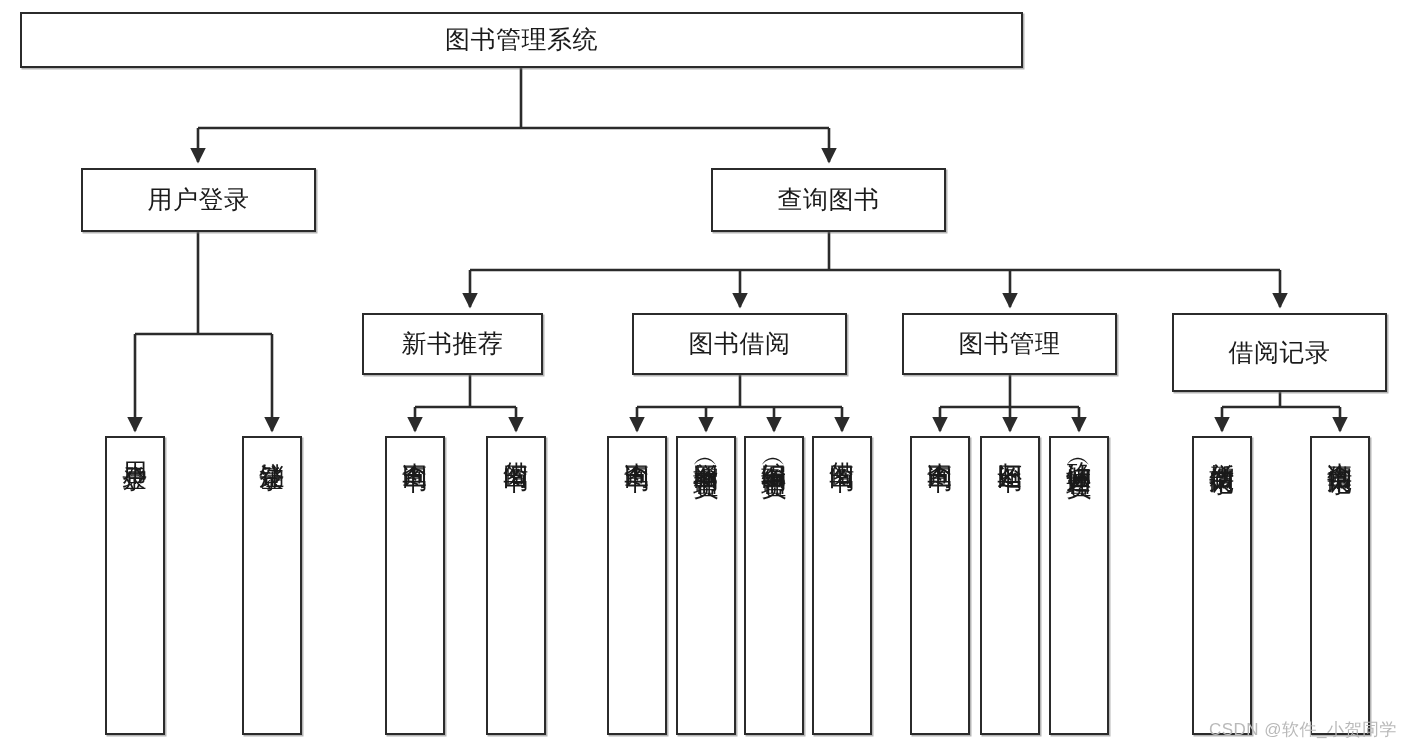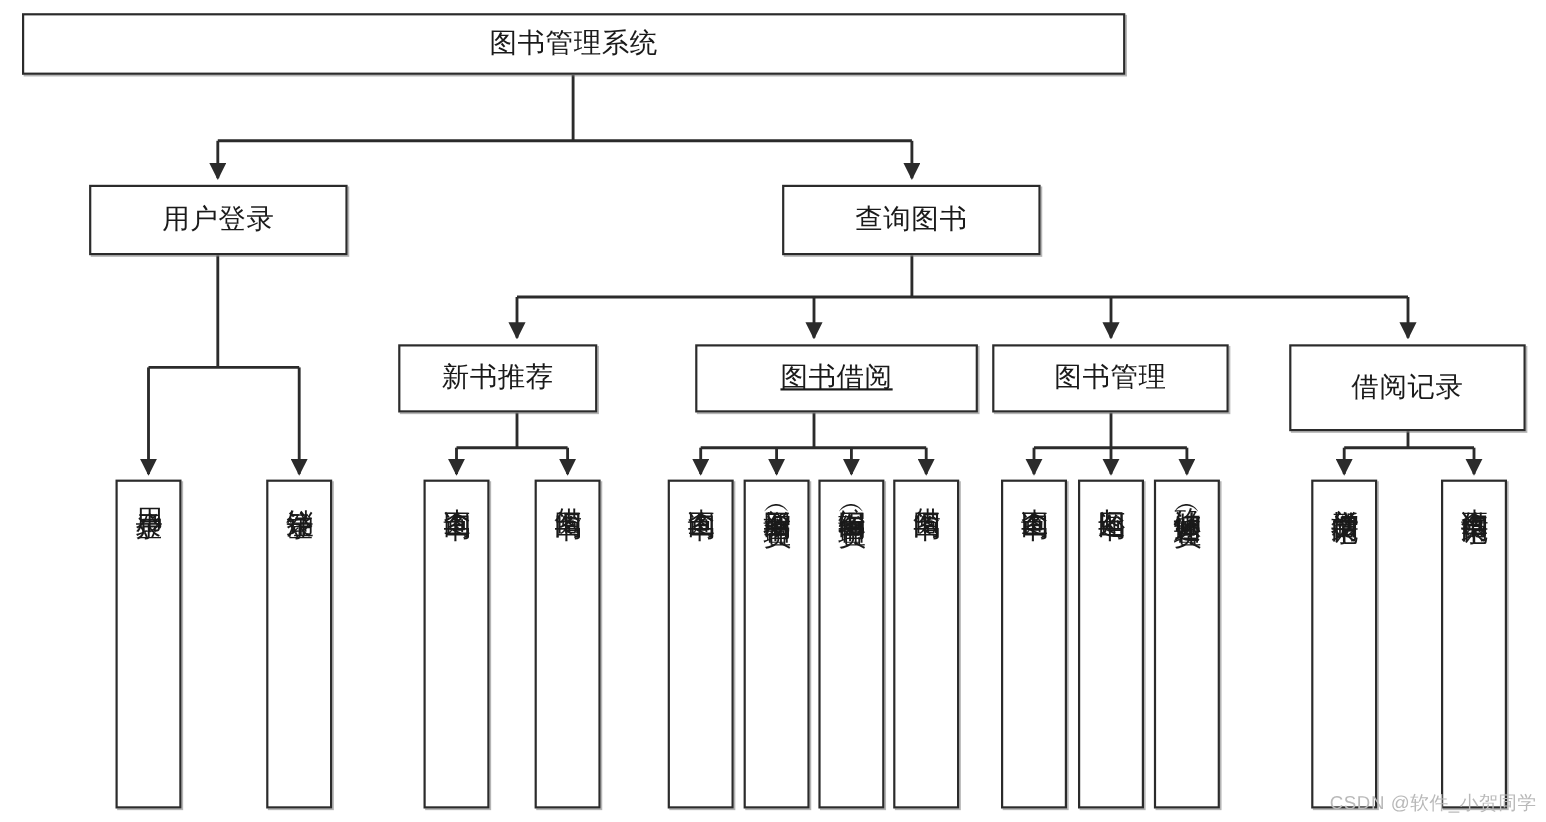--- a/index.html
+++ b/index.html
@@ -131,21 +131,21 @@
   <div class="node horiz" style="left:81px; top:168px; width:235px; height:64px;">
     <span class="lbl">用户登录</span>
   </div>
   <div class="node horiz" style="left:711px; top:168px; width:235px; height:64px;">
     <span class="lbl">查询图书</span>
   </div>
 
   <div class="node horiz" style="left:362px; top:313px; width:181px; height:62px;">
     <span class="lbl">新书推荐</span>
   </div>
-  <div class="node horiz" style="left:632px; top:313px; width:257px; height:62px;text-decoration:underline;">
+  <div class="node horiz" style="left:632px; top:313px; width:215px; height:62px;">
     <span class="lbl">图书借阅</span>
   </div>
   <div class="node horiz" style="left:902px; top:313px; width:215px; height:62px;">
     <span class="lbl">图书管理</span>
   </div>
   <div class="node horiz" style="left:1172px; top:313px; width:215px; height:79px;">
     <span class="lbl">借阅记录</span>
   </div>
 
   <div class="node vert" style="left:105px; top:436px; width:60px; height:299px;">

